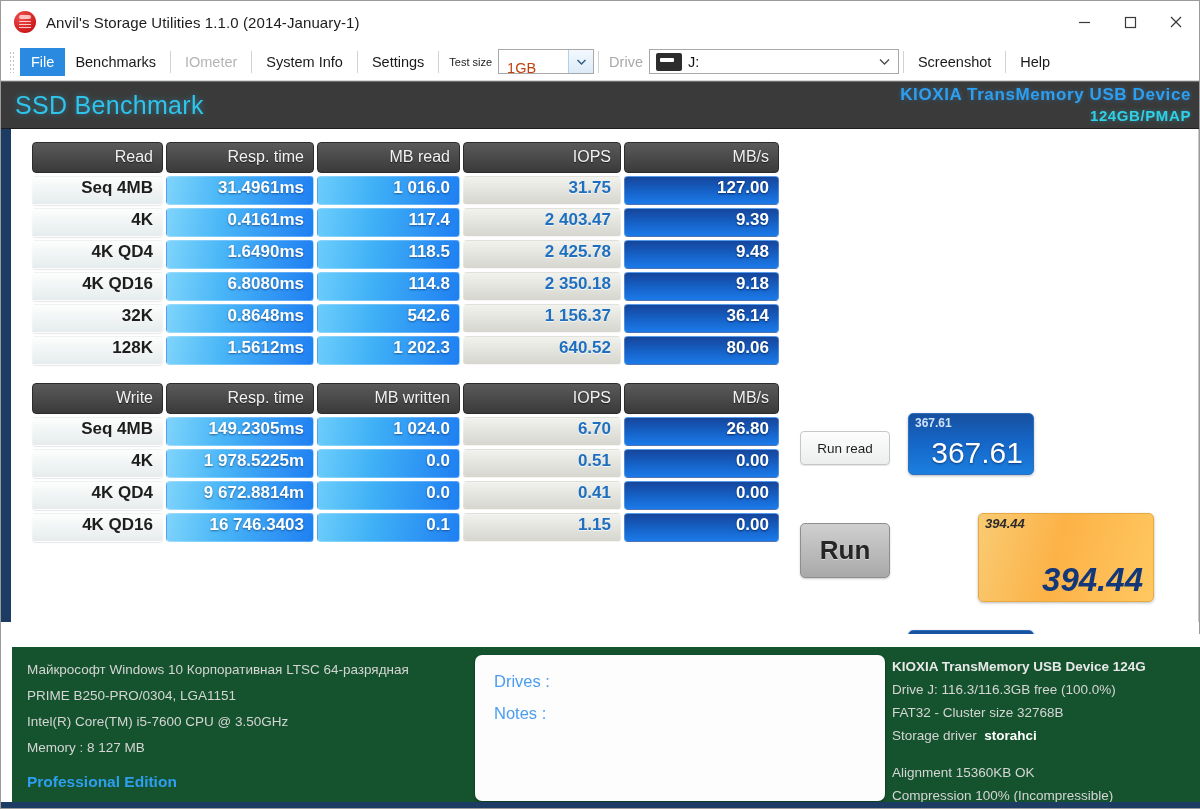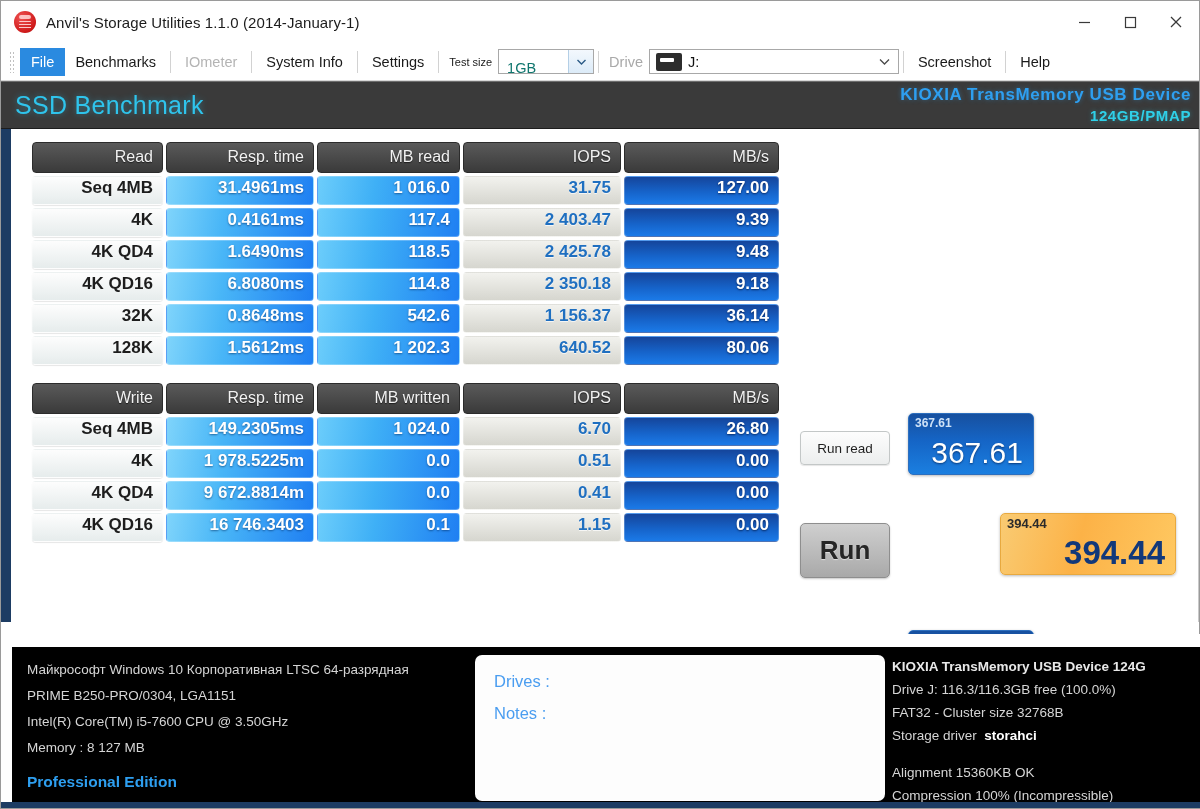--- a/index.html
+++ b/index.html
@@ -57,21 +57,21 @@
   }
   .menu-item.active{background:#2a8ae0;color:#ffffff;font-weight:400;padding:5px 11px;}
   .menu-item.disabled{color:#b4b4b4;}
   .sep{width:1px;height:22px;background:#d2d2d2;margin:0 4px;}
   .label-lite{font-size:11px;color:#1a1a1a;padding:0 6px;white-space:nowrap;}
   .label-dim{font-size:14.5px;color:#a9a9a9;padding:0 6px;white-space:nowrap;}
   .combo{
     display:inline-flex;align-items:center;height:25px;border:1px solid #a8a8a8;background:#fff;
     box-sizing:border-box;
   }
-  .combo .val{font-size:14.5px;color:#0f766e;padding:0 8px;white-space:nowrap;margin-top:13px;}
+  .combo .val{font-size:14.5px;color:#c2410c;padding:0 8px;white-space:nowrap;margin-top:13px;}
   .combo .arrowbox{
     width:24px;height:23px;margin-left:auto;display:flex;align-items:center;justify-content:center;
     background:linear-gradient(#f3f8fd,#dcebf8);border-left:1px solid #b4cfe6;
   }
   .testsize{width:96px;}
   .drive-combo{width:250px;position:relative;}
   .drive-icon{
     width:22px;height:14px;margin:0 6px 0 6px;border:2px solid #2d2d2d;border-radius:2px;
     background:#2d2d2d;position:relative;flex:0 0 auto;
   }
@@ -176,35 +176,36 @@
     width:126px;height:62px;
     background:linear-gradient(#17509f 0%,#1565c6 45%,#1b7fe0 100%);
     border:1px solid #2d6fbe;
     box-shadow:0 1px 3px rgba(0,0,0,.28);
   }
   .score-read{left:897px;top:284px;}
   .score-write{left:897px;top:501px;}
   .score-read .mini,.score-write .mini{color:#cfe2f7;}
   .score-read .big,.score-write .big{color:#ffffff;text-shadow:0 1px 2px rgba(0,20,60,.6);}
   .score-total{
-    left:989px;top:384px;width:176px;height:62px;
+    left:967px;top:384px;width:176px;height:89px;
     background:linear-gradient(105deg,#f9cb73 0%,#fcb247 45%,#ffc861 100%);
     border:1px solid #e8a93f;
     box-shadow:0 1px 3px rgba(0,0,0,.28);
+    font-style:italic;
   }
   .score-total .mini{color:#2b2b2b;font-size:13px;}
   .score-total .big{color:#12387a;font-weight:bold;font-size:33px;}
 
   
   .bottom{
     position:absolute;left:0;bottom:0;width:1200px;height:174px;background:#ffffff;
     box-sizing:border-box;
   }
   .bottom-inner{
-    position:absolute;left:11px;top:13px;right:0;bottom:0;background:#000000;
+    position:absolute;left:11px;top:13px;right:0;bottom:0;background:#14532d;
   }
   .sysinfo{position:absolute;left:15px;top:10px;line-height:26px;white-space:nowrap;}
   .sysinfo div{font-size:13.5px;color:#d5d5d5;}
   .sysinfo .edition{color:#2e9ff0;font-weight:bold;font-size:15.5px;padding-top:8px;}
   .notesbox{
     position:absolute;left:463px;top:8px;width:410px;height:146px;background:#fdfdfd;
     border-radius:7px;box-shadow:0 1px 3px rgba(0,0,0,.4);
   }
   .notesbox div{
     font-size:16.5px;color:#4a9df0;margin-left:19px;line-height:32px;

